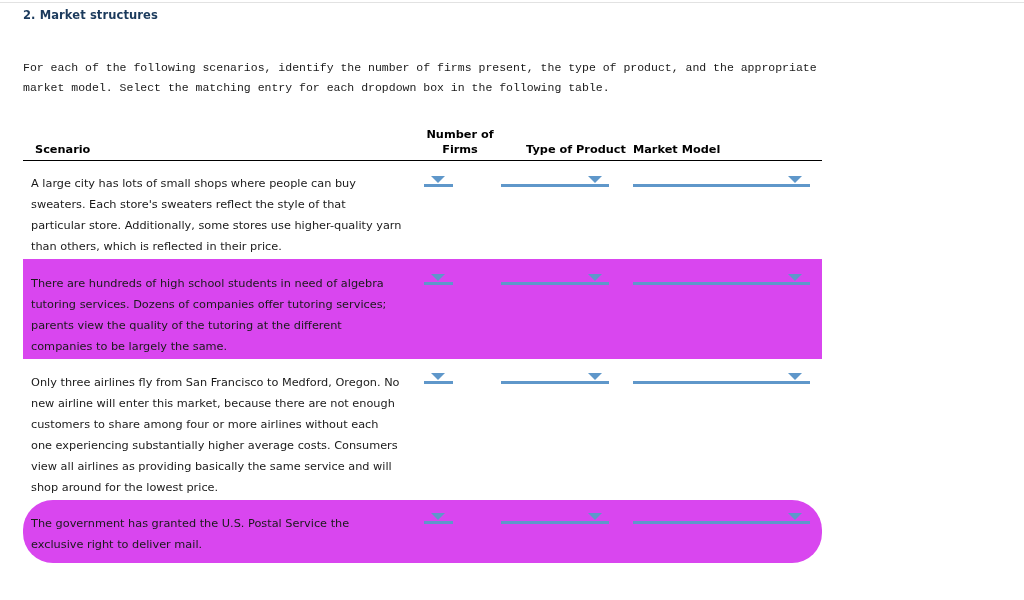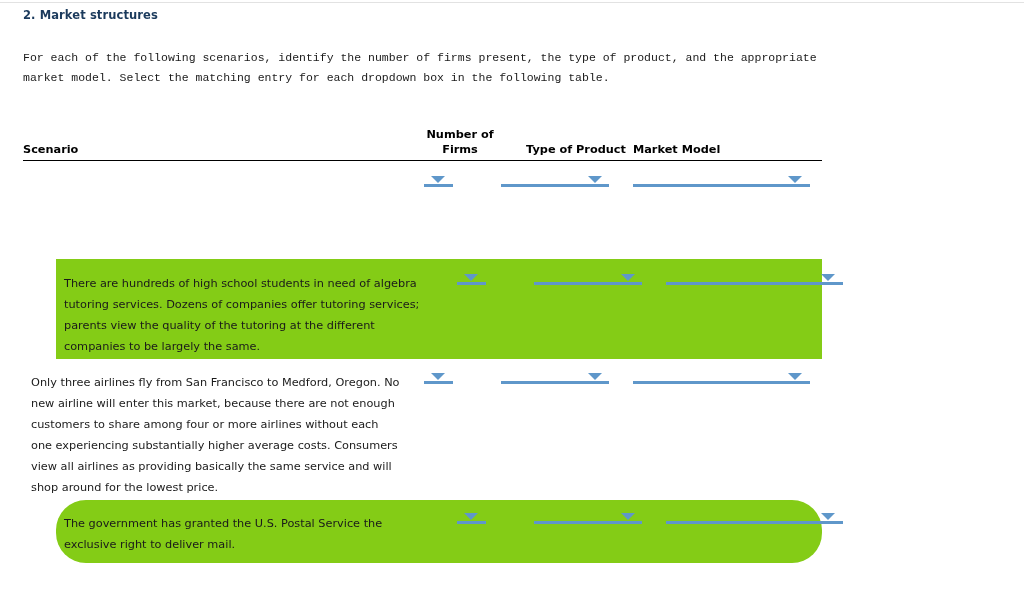--- a/index.html
+++ b/index.html
@@ -28,21 +28,21 @@
     left: 23px;
     top: 8px;
     width: 978px;
   }
 
   .section-title {
     font-size: 11.5px;
     font-weight: bold;
     color: #1b3a5c;
     letter-spacing: 0.1px;
-    margin: 0 0 26px 0;
+    margin: 0 0 36px 0;
     line-height: 14px;
   }
 
   .intro {
     font-size: 11.5px;
     color: #1a1a1a;
     line-height: 20px;
     margin: 0;
     width: 800px;
     font-family: Liberation Mono, monospace;
@@ -62,21 +62,21 @@
     border-bottom: 1.4px solid #000000;
   }
   .th {
     position: absolute;
     font-size: 11.3px;
     font-weight: bold;
     color: #000000;
     line-height: 15px;
     bottom: 3px;
   }
-  .th-scenario { left: 0; }
+  .th-scenario { left: 12px; }
   .th-firms {
     left: 382px;
     width: 110px;
     text-align: center;
     bottom: 3px;
   }
   .th-firms .l1 { display: block; }
   .th-firms .l2 { display: block; }
   .th-type {
     left: 470px;
@@ -86,21 +86,21 @@
   .th-market {
     left: 610px;
     width: 188px;
     text-align: left;
   }
 
   .trow {
     position: relative;
     background: #ffffff;
   }
-  .trow.alt { background: #84cc16; margin-left: 33px; }
+  .trow.alt { background: #d946ef; }
 
   .scenario-text {
     position: absolute;
     left: 8px;
     top: 0;
     width: 372px;
     font-size: 11.3px;
     line-height: 21px;
     color: #1a1a1a;
   }
@@ -153,20 +153,21 @@
     <div class="th th-scenario">Scenario</div>
     <div class="th th-type">Type of Product</div>
     <div class="th th-firms">
       <span class="l1">Number of</span>
       <span class="l2">Firms</span>
     </div>
     <div class="th th-market">Market Model</div>
   </div>
 
   <div class="trow" style="height:98px;">
+    <div class="scenario-text" style="top:12px;">A large city has lots of small shops where people can buy sweaters. Each store's sweaters reflect the style of that particular store. Additionally, some stores use higher-quality yarn than others, which is reflected in their price.</div>
     <div class="dd dd-firms" style="top:12px;">
       <span class="dd-arrow"></span>
       <span class="dd-line"></span>
     </div>
     <div class="dd dd-type" style="top:12px;">
       <span class="dd-arrow"></span>
       <span class="dd-line"></span>
     </div>
     <div class="dd dd-market" style="top:12px;">
       <span class="dd-arrow"></span>

